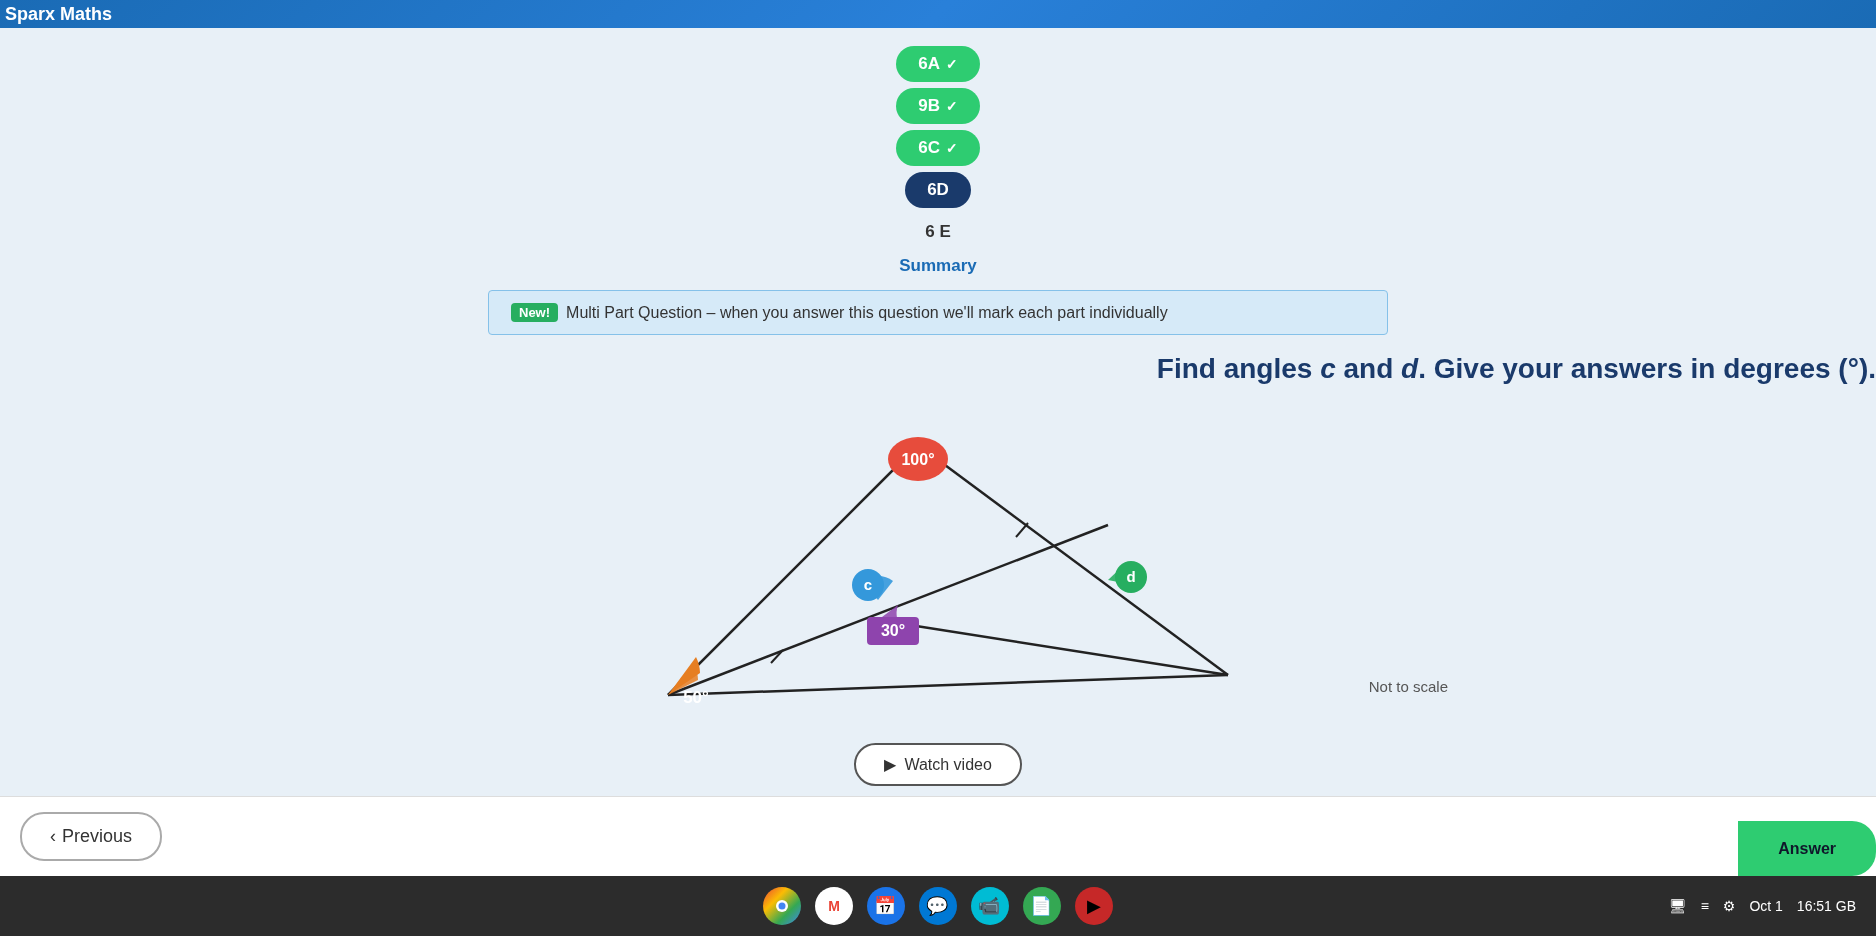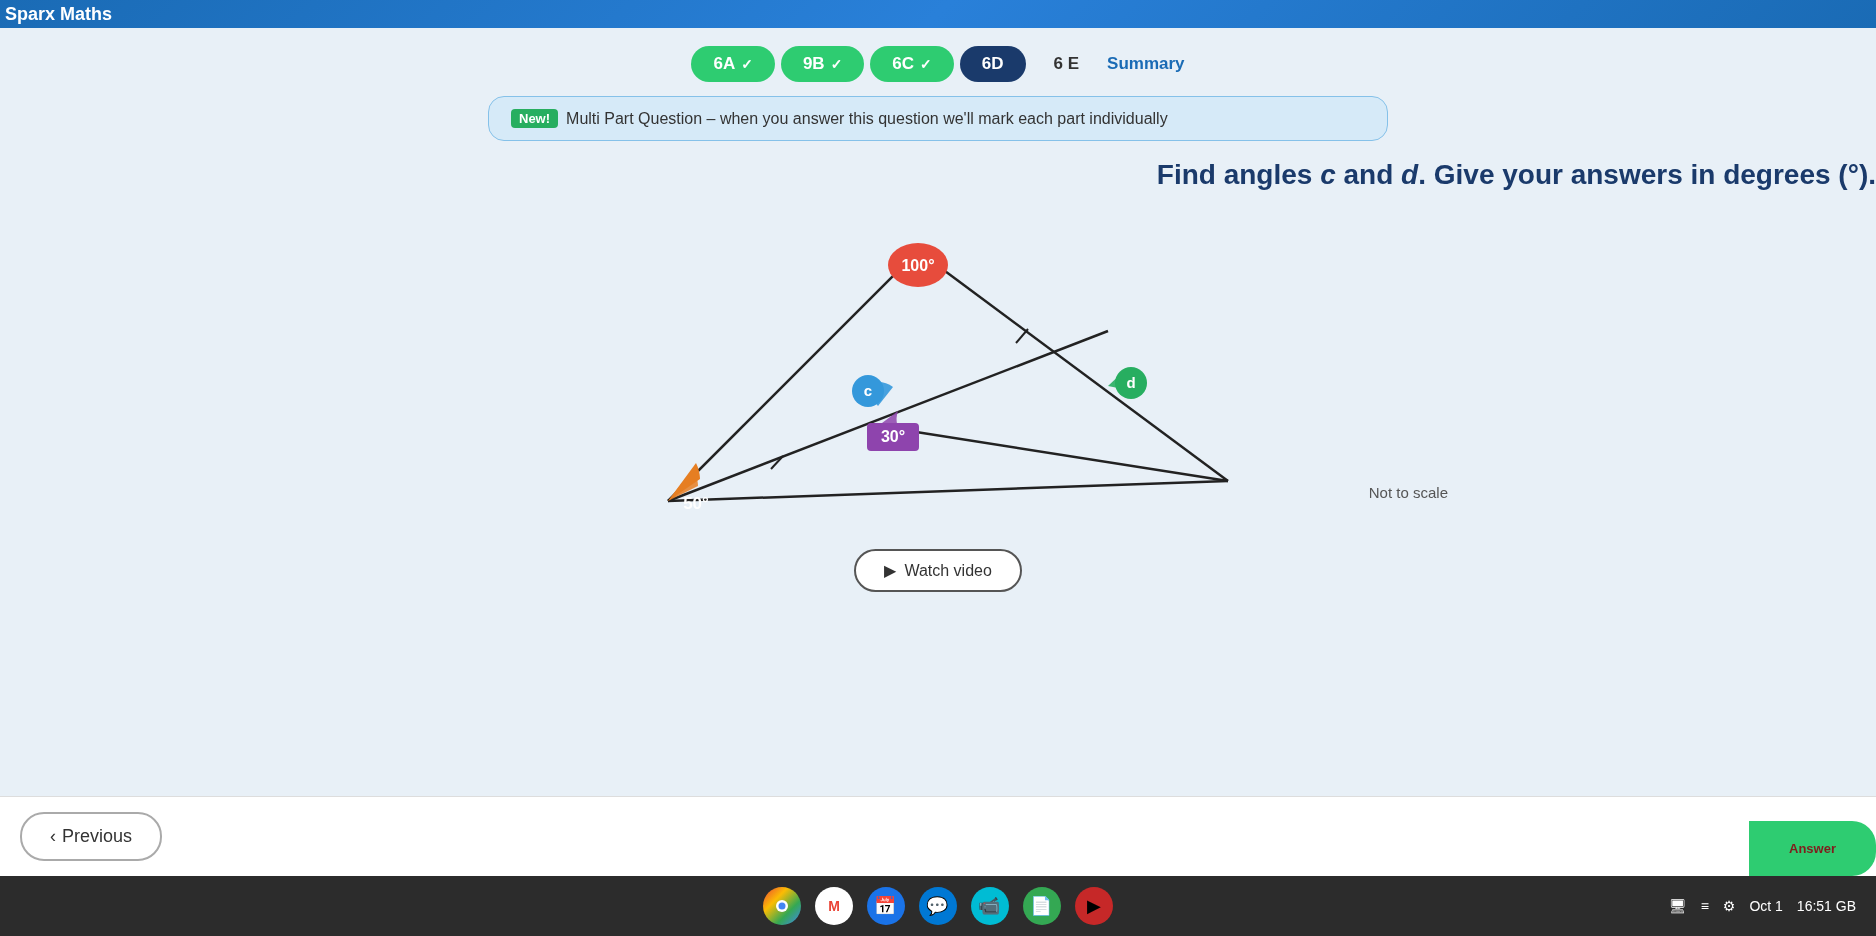--- a/index.html
+++ b/index.html
@@ -27,20 +27,21 @@
     }
 
     
     .tab-nav {
       display: flex;
       justify-content: center;
       align-items: center;
       gap: 6px;
       padding: 18px 0 14px 0;
       background: #e8f0f7;
+      flex-direction: column;
     }
     .tab-item {
       padding: 8px 22px;
       border-radius: 24px;
       font-size: 17px;
       font-weight: 600;
       cursor: pointer;
       display: flex;
       align-items: center;
       gap: 6px;
@@ -69,21 +70,21 @@
     }
     .check-icon {
       color: white;
       font-size: 14px;
     }
 
     
     .new-badge-bar {
       background: #d6eaf8;
       border: 1.5px solid #85c1e9;
-      border-radius: 16px;
+      border-radius: 4px;
       margin: 0 auto 18px auto;
       max-width: 900px;
       padding: 12px 22px;
       display: flex;
       align-items: center;
       gap: 8px;
       font-size: 16px;
       color: #333;
     }
     .new-badge {
@@ -164,22 +165,22 @@
       cursor: pointer;
       display: flex;
       align-items: center;
       gap: 6px;
     }
     .answer-button {
       background: #2ecc71;
       border: none;
       border-radius: 0 24px 24px 0;
       padding: 18px 40px;
-      font-size: 13px;
-      color: #7f1d1d;
+      font-size: 16px;
+      color: #0f172a;
       font-weight: 700;
       cursor: pointer;
       position: absolute;
       right: 0;
       top: 0;
       bottom: 0;
       margin-top: 24px;
     }
 
     

